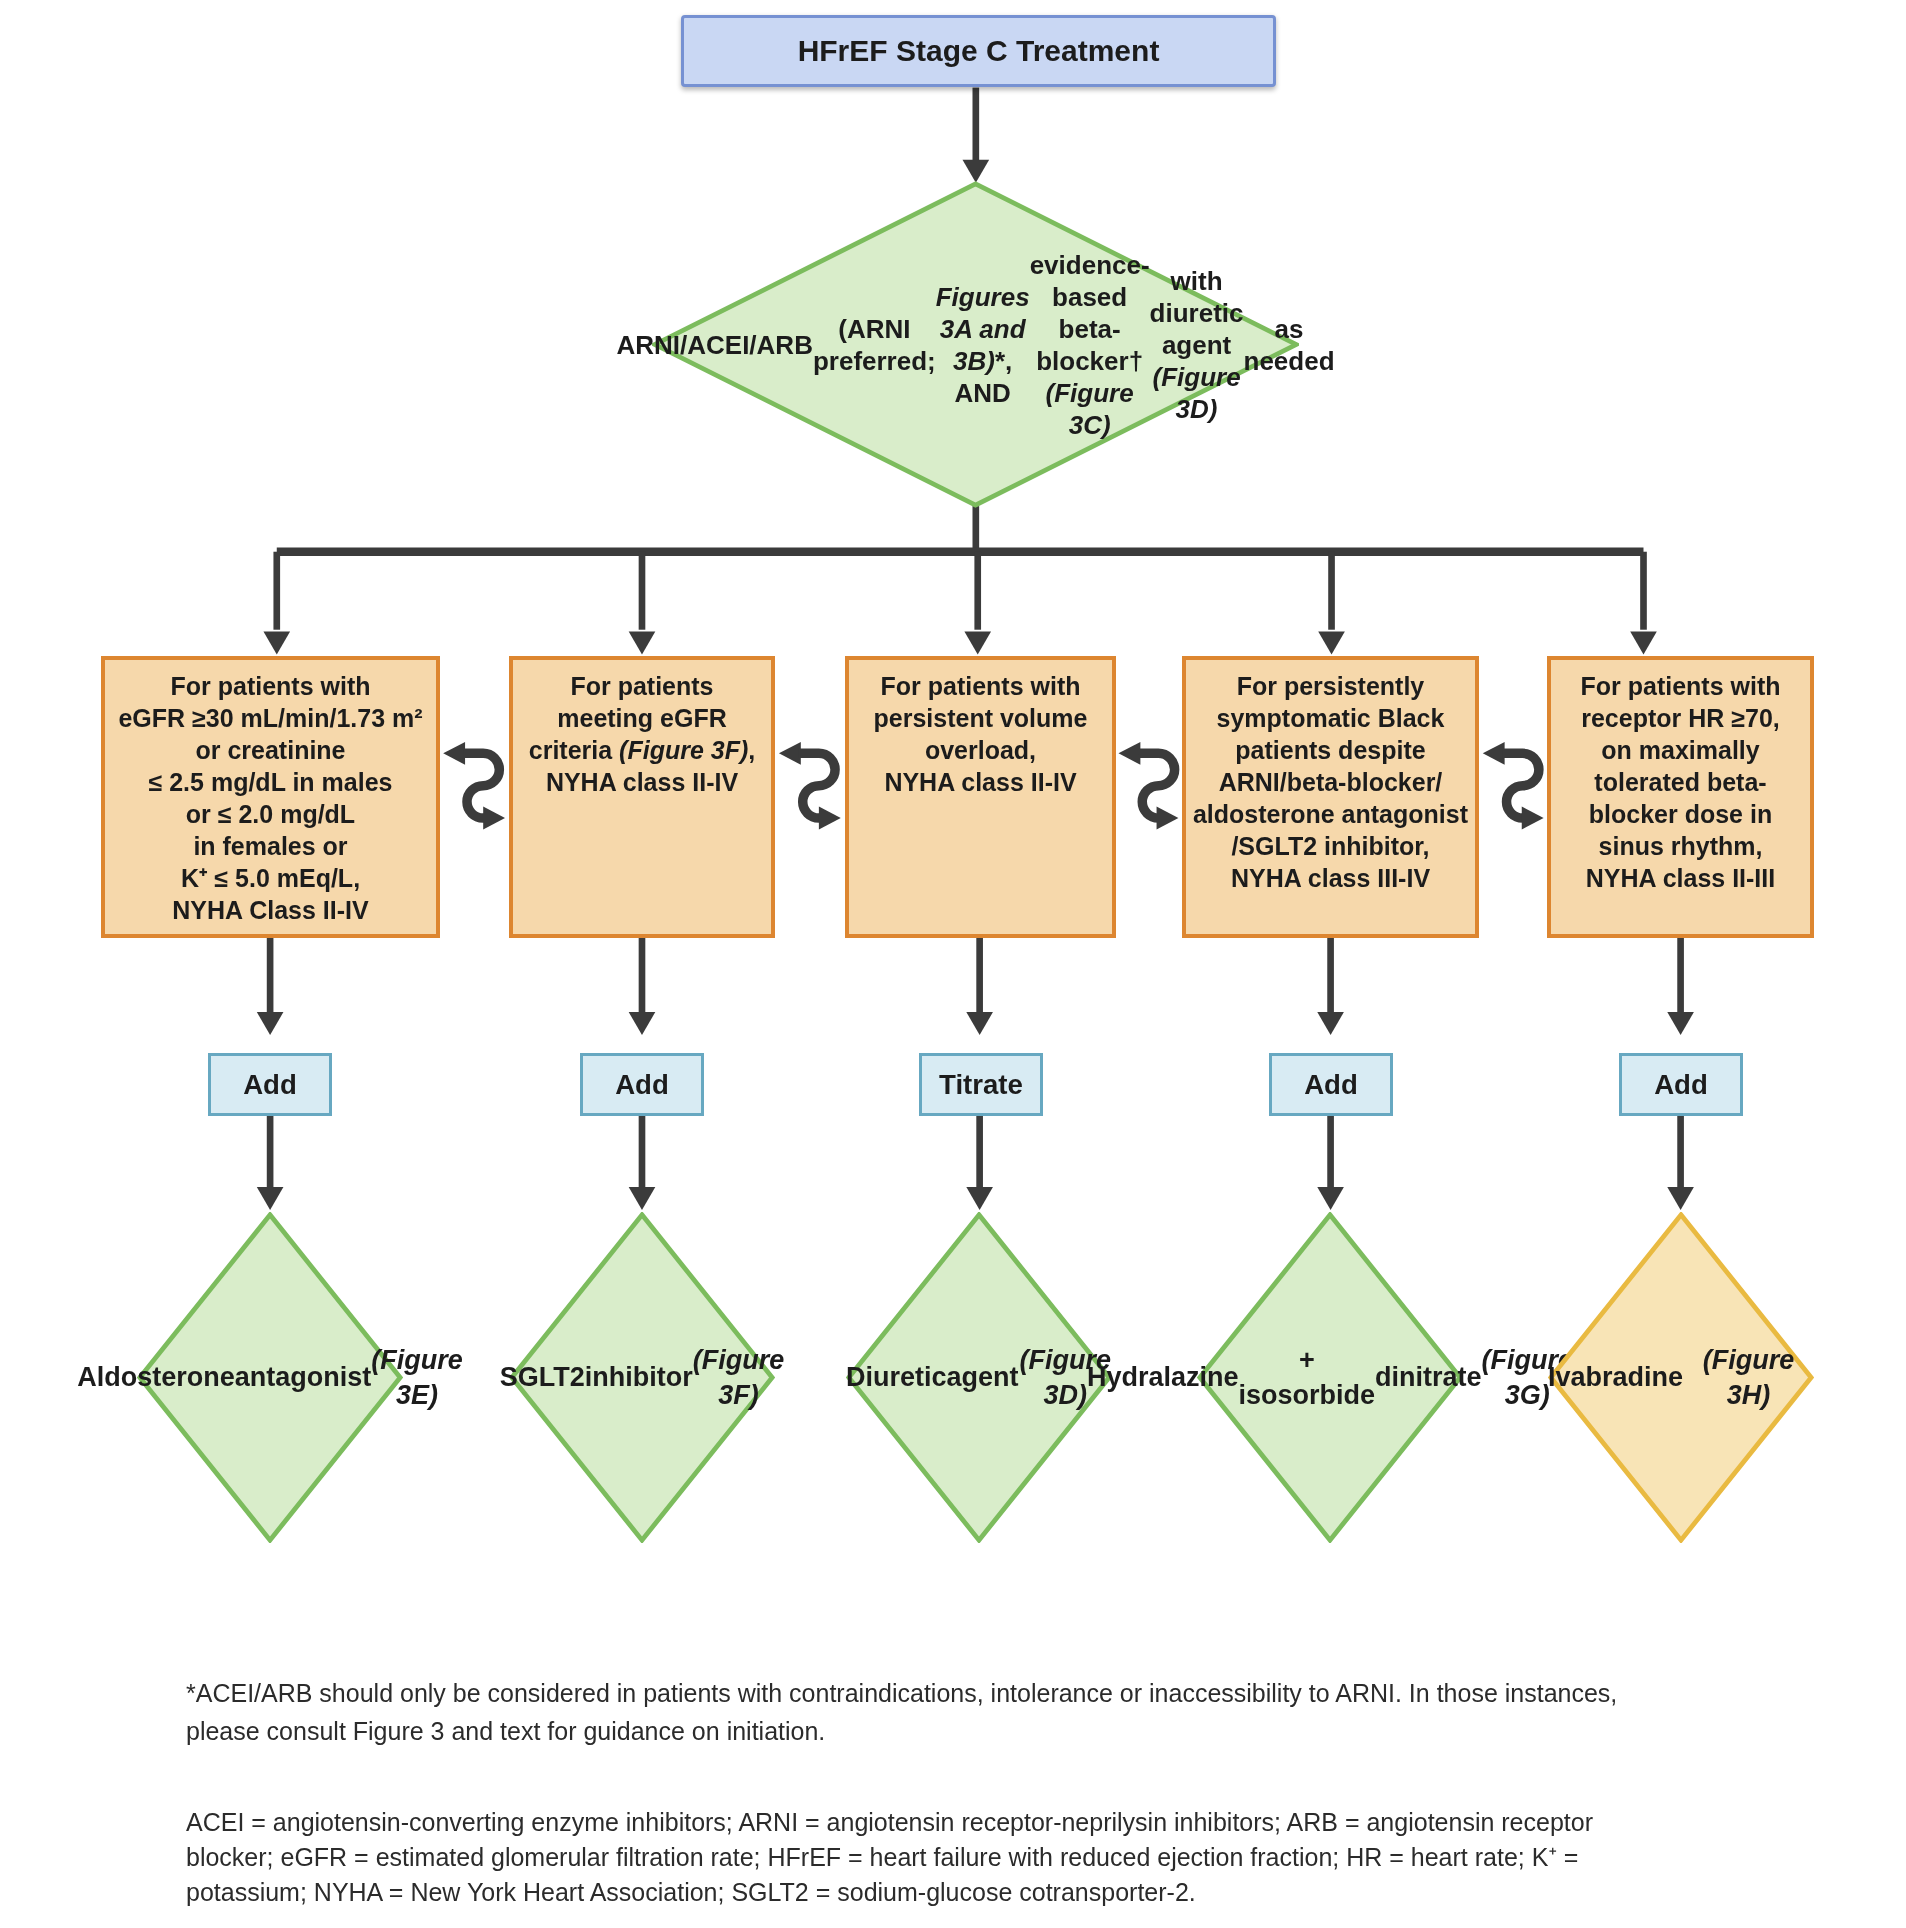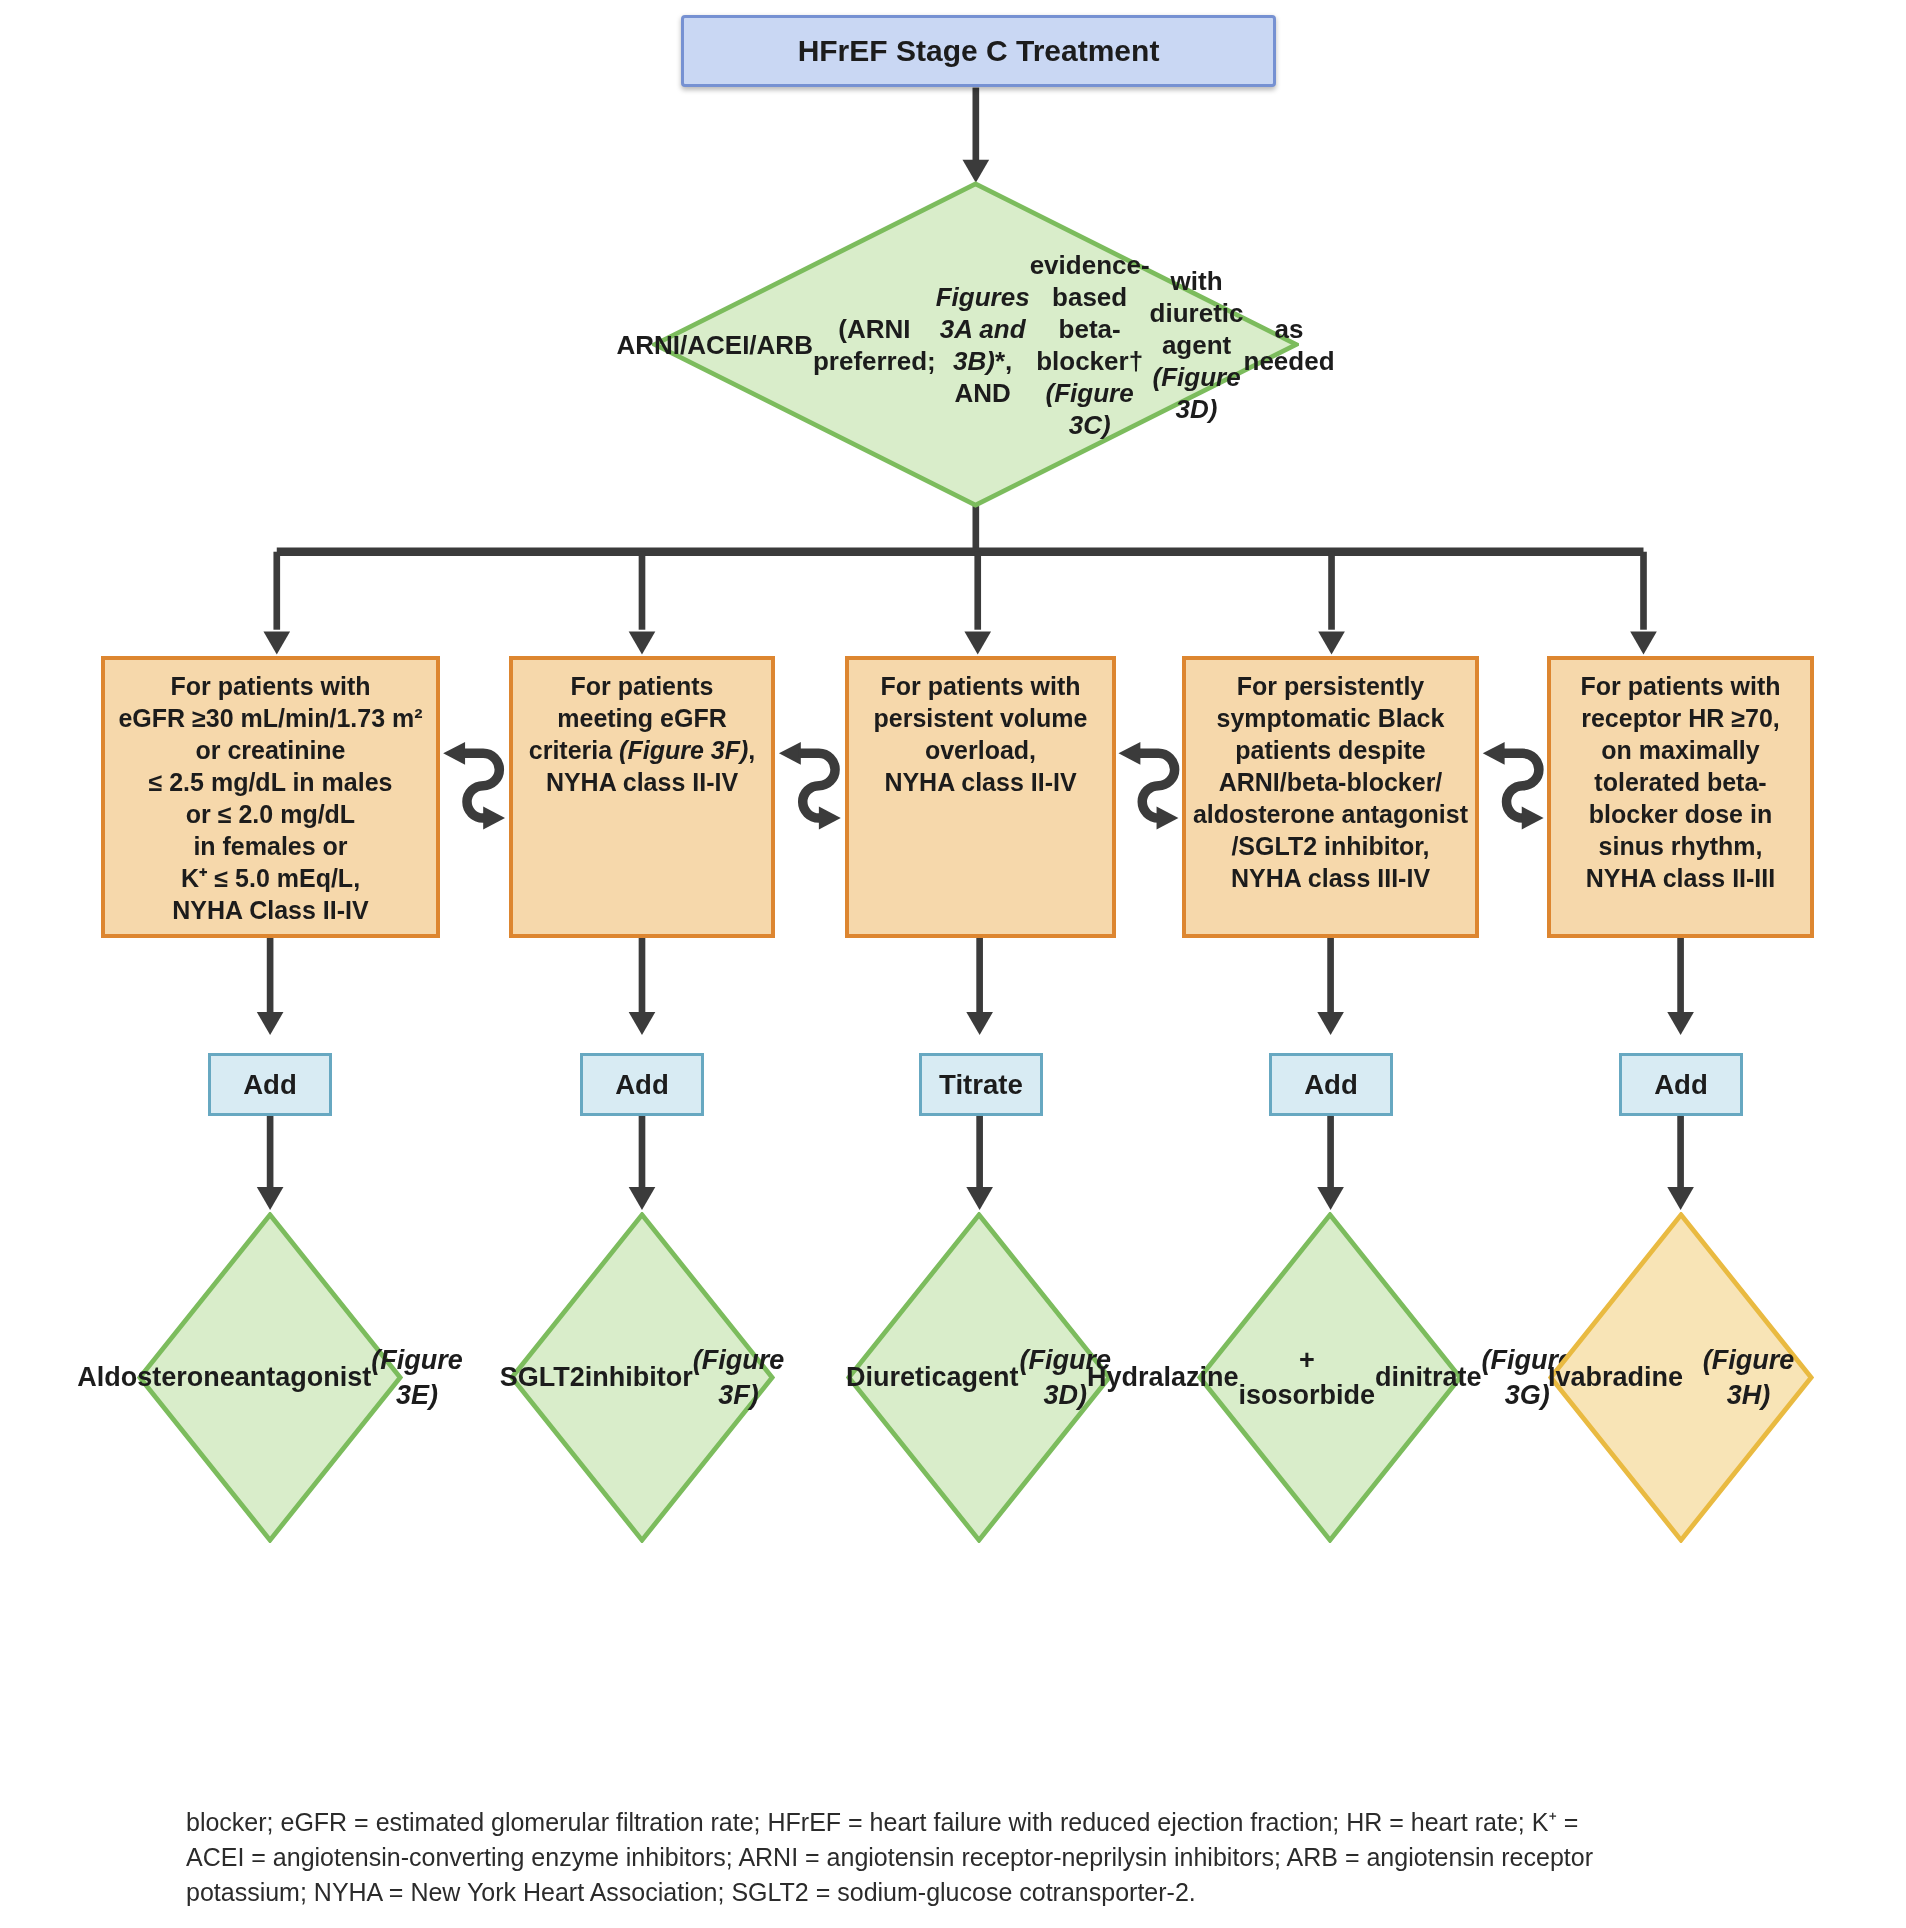--- a/index.html
+++ b/index.html
@@ -242,20 +242,24 @@
   <div class="dnode outcome" style="left:1548px;">
     <svg viewBox="0 0 280 348" preserveAspectRatio="none">
       <polygon class="shape-yellow" points="140,3 277,174 140,345 3,174"></polygon>
     </svg>
     <div class="dtext">
         <div><span>Ivabradine</span></div>
         <div><i>(Figure 3H)</i></div>
       </div>
   </div>
 
+  <div class="fnote" style="top:1674px;">
+      <div><span>*ACEI/ARB should only be considered in patients with contraindications, intolerance or inaccessibility to ARNI. In those instances,</span></div>
+      <div><span>please consult Figure 3 and text for guidance on initiation.</span></div>
+    </div>
   <div class="fnote abbr" style="top:1805px;">
+      <div><span>ACEI = angiotensin-converting enzyme inhibitors; ARNI = angiotensin receptor-neprilysin inhibitors; ARB = angiotensin receptor</span></div>
       <div><span>blocker; eGFR = estimated glomerular filtration rate; HFrEF = heart failure with reduced ejection fraction; HR = heart rate; K⁺ =</span></div>
-      <div><span>ACEI = angiotensin-converting enzyme inhibitors; ARNI = angiotensin receptor-neprilysin inhibitors; ARB = angiotensin receptor</span></div>
       <div><span>potassium; NYHA = New York Heart Association; SGLT2 = sodium-glucose cotransporter-2.</span></div>
     </div>
 
 </div>
 
 
 </body></html>

